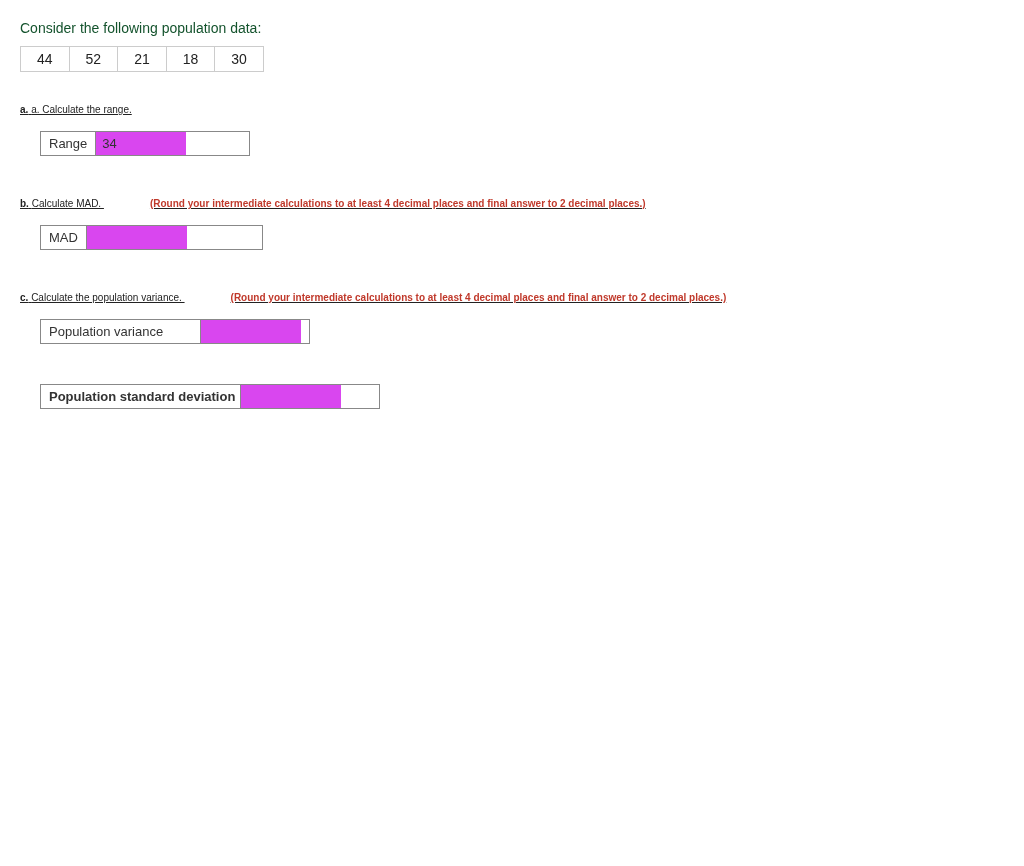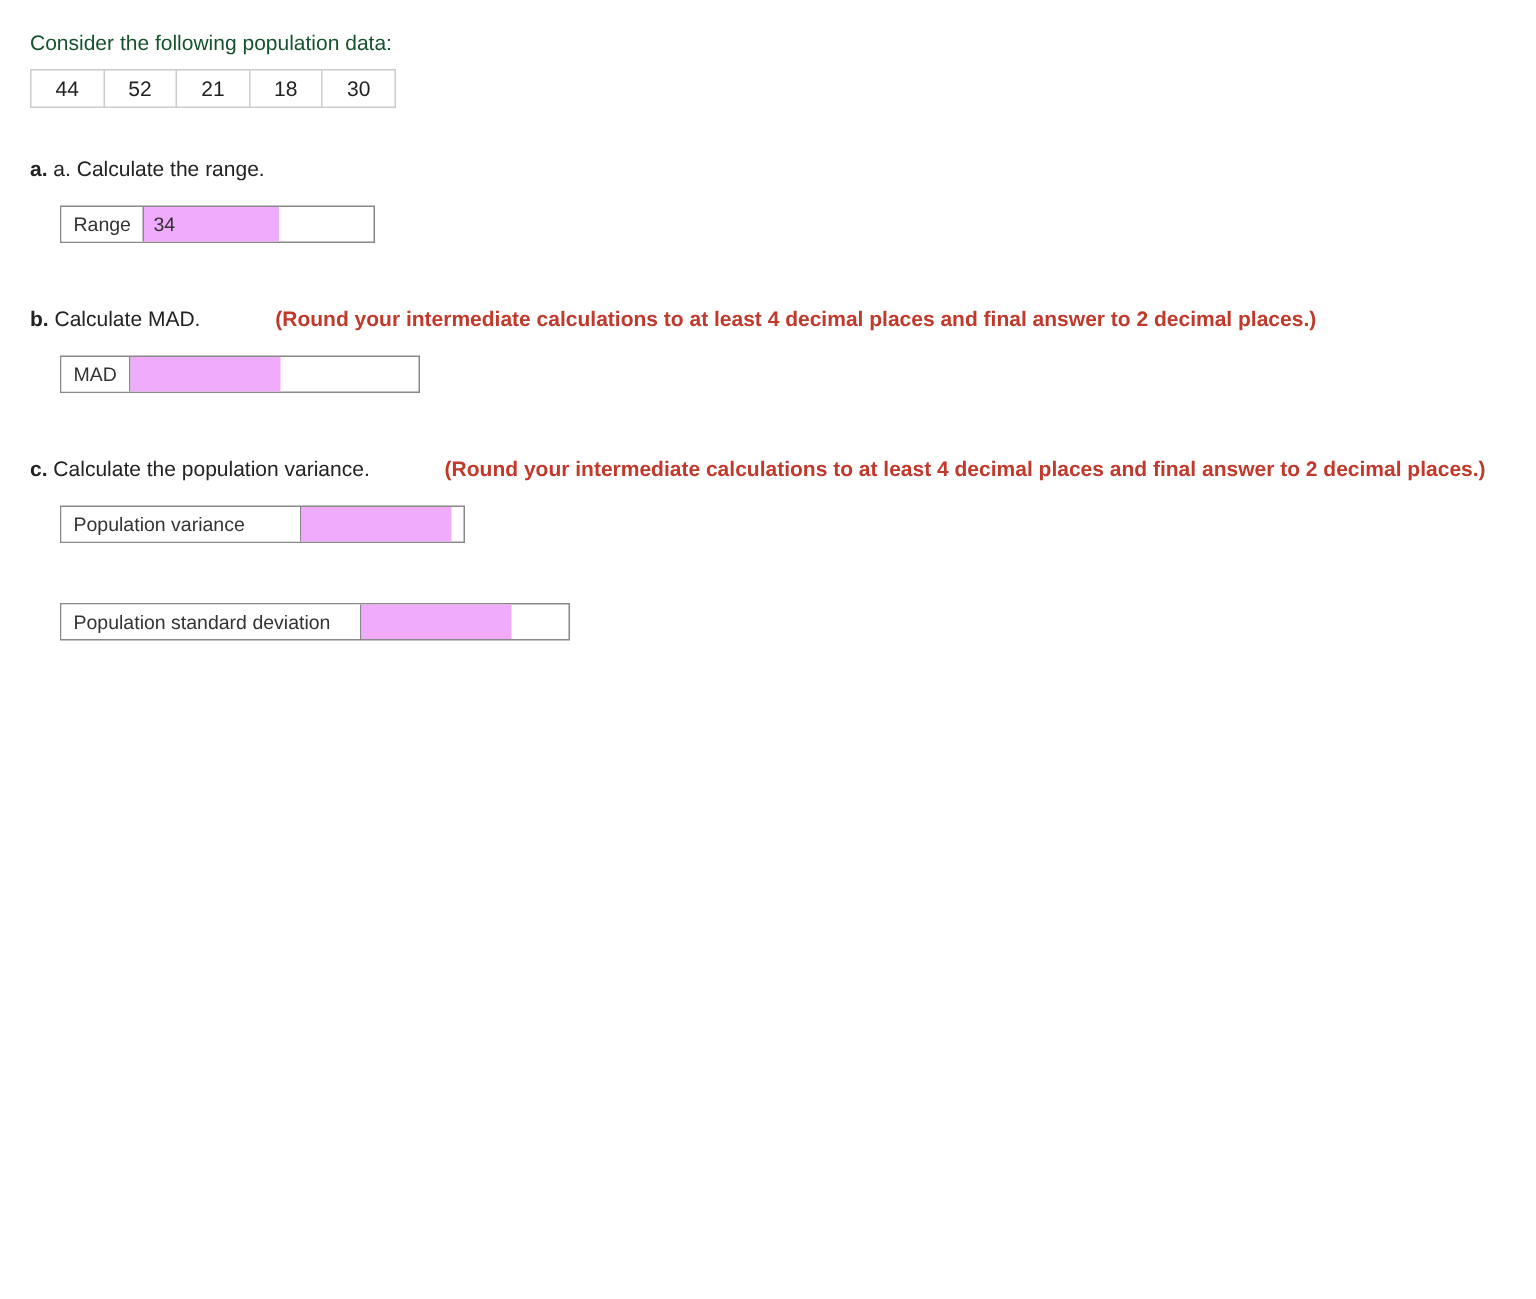--- a/index.html
+++ b/index.html
@@ -38,24 +38,25 @@
 
     .data-table-wrapper {
       margin-bottom: 30px;
     }
 
     .section {
       margin-bottom: 40px;
     }
 
     .section-label {
-      font-size: 14px;
+      font-size: 10px;
       color: #222;
       margin-bottom: 14px;
       line-height: 1.5;
+      text-decoration: underline;
     }
 
     .section-label b {
       font-weight: bold;
     }
 
     .red-bold {
       color: #c0392b;
       font-weight: bold;
       margin-left: 46px;
@@ -79,51 +80,52 @@
       display: flex;
       align-items: center;
     }
 
     .input-field {
       border: none;
       outline: none;
       padding: 4px 6px;
       font-size: 13px;
       width: 100px;
-      background: #f0abfc;
+      background: #d946ef;
       color: #333;
     }
 
     
     .range-row .input-field {
       width: 90px;
     }
 
     .range-row {
       width: 210px;
     }
 
     .mad-row {
-      width: 240px;
+      width: 223px;
     }
 
     .pop-variance-row {
       width: 270px;
     }
 
     .pop-variance-row .input-label {
       width: 160px;
     }
 
     .pop-stddev-row {
       width: 340px;
     }
 
     .pop-stddev-row .input-label {
       width: 200px;
+      font-weight: bold;
     }
   </style>
 </head>
 <body>
 
 <p class="intro-text">Consider the following population data:</p>
 
 <div class="data-table-wrapper">
   <table class="data-table">
     <tbody>

